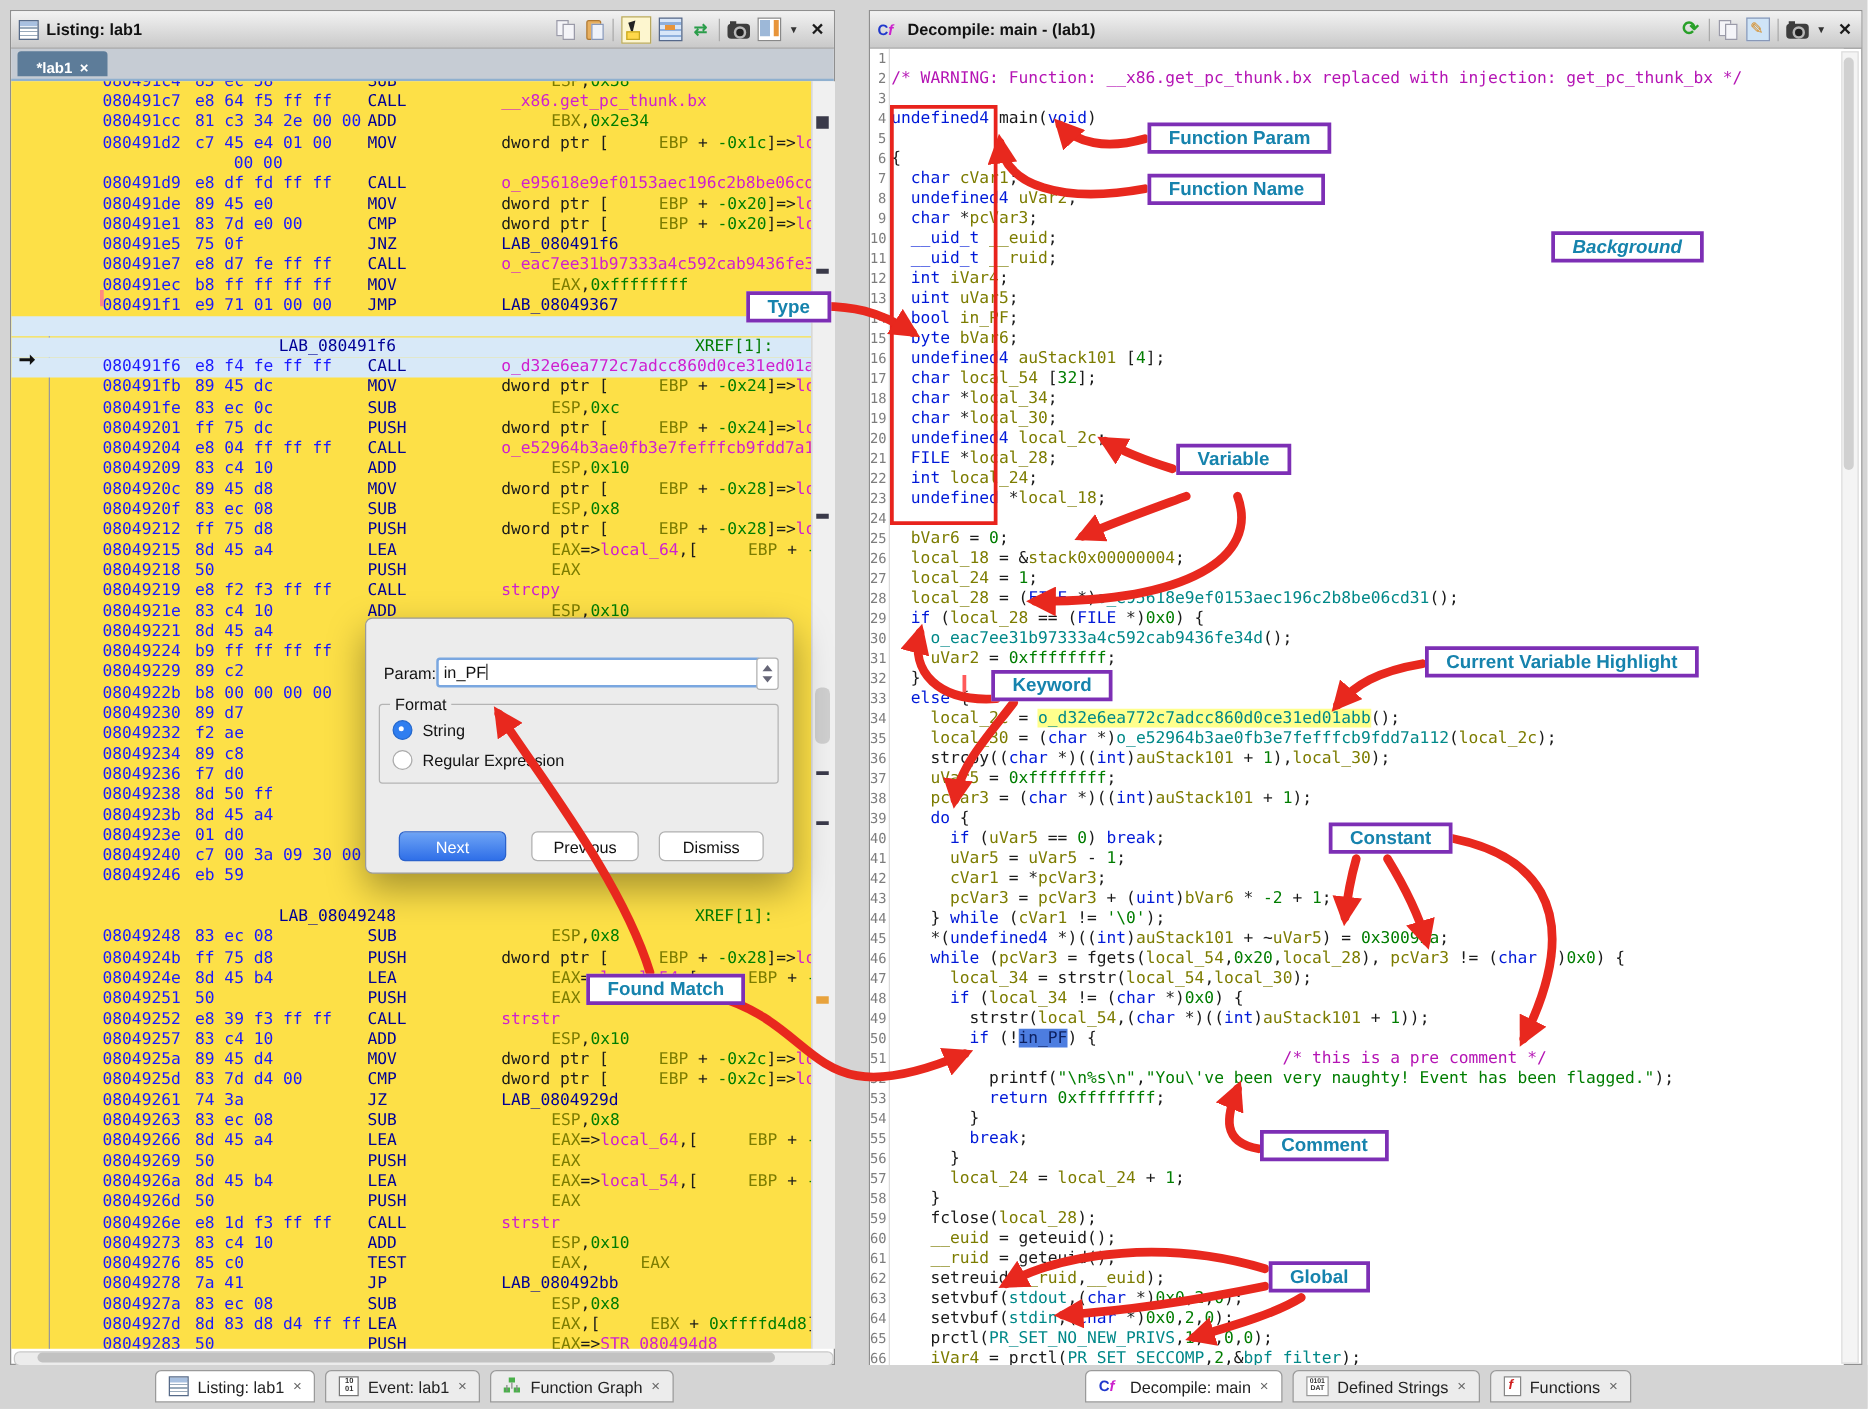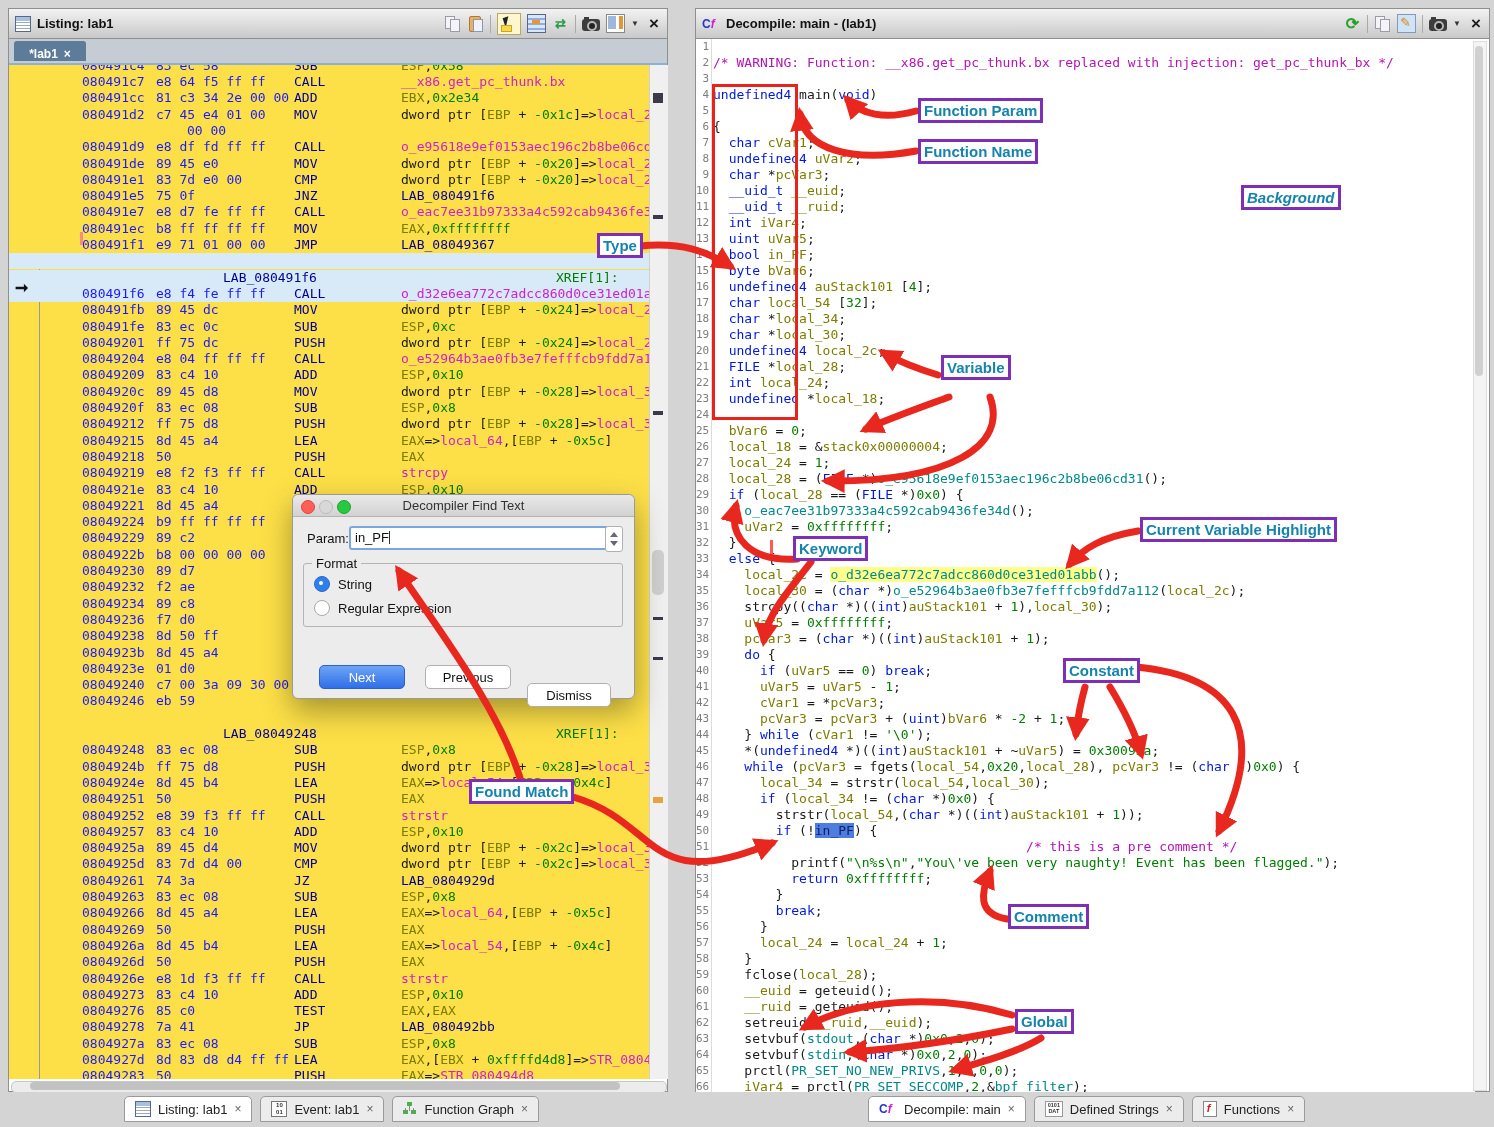--- a/index.html
+++ b/index.html
@@ -55,21 +55,21 @@
   #listing{position:absolute;left:0;top:56px;width:640px;height:1014px;overflow:hidden;background:#fde047;}
   .lrow{position:absolute;left:0;width:640px;height:16px;}
   .lrow.hl{background:#d8e9f8;}
   .lk-a{position:absolute;left:73px;color:#1a1aff;}
   .lk-b{position:absolute;left:147px;color:#1a1aff;}
   .lk-c{position:absolute;left:178px;color:#1a1aff;}
   .lk-m{position:absolute;left:285px;color:#000096;}
   .lk-o{position:absolute;left:392px;color:#1a1a1a;}
   .lk-lab{position:absolute;left:214px;color:#000096;}
   .lk-x{position:absolute;left:547px;color:#007d00;}
-  .t-r{color:#7c7c00;} .t-n{color:#007d00;} .t-s{color:#cf20cf;} .t-l{color:#000096;} .t-p{color:#1a1a1a;}
+  .t-r{color:#7c7c00;margin-left:40px;} .t-n{color:#007d00;} .t-s{color:#cf20cf;} .t-l{color:#000096;} .t-p{color:#1a1a1a;}
   #listing-margin{position:absolute;left:640px;top:56px;width:18px;height:1014px;background:#f0f0f0;border-left:1px solid #d0d0d0;}
   .mark{position:absolute;left:3px;width:10px;background:#3a3a4a;}
   #lst-hscroll{position:absolute;left:2px;top:1072px;width:654px;height:10px;background:#ececec;border:1px solid #c8c8c8;border-radius:5px;}
   #lst-hscroll .thumb{position:absolute;left:18px;top:0px;width:590px;height:8px;background:#c2c2c2;border-radius:4px;}
   #cur-arrow{position:absolute;left:6px;top:269px;font-size:16px;font-weight:bold;color:#111;}
   #lst-caret{position:absolute;left:71px;top:223px;width:3px;height:13px;background:#ff8a80;}
   #bracket{position:absolute;left:30px;top:200px;width:14px;height:820px;border-left:1px solid #999;border-top:1px solid #999;}
 
   
   #decomp{position:absolute;left:0;top:30px;width:779px;height:1053px;overflow:hidden;background:#fff;}
@@ -112,26 +112,26 @@
   #dlg-group{position:absolute;left:10px;top:68px;width:318px;height:62px;border:1px solid #b4b4b4;border-radius:3px;}
   #dlg-group-label{position:absolute;left:8px;top:-8px;background:#ececec;padding:0 4px;font-size:13px;color:#111;}
   .radio-row{position:absolute;left:10px;display:flex;align-items:center;gap:8px;font-size:13px;color:#111;}
   .radio{width:14px;height:14px;border-radius:50%;border:1px solid #aaa;background:#fff;position:relative;}
   .radio.sel{background:#2f7ef0;border-color:#2568cc;}
   .radio.sel::after{content:"";position:absolute;left:4px;top:4px;width:4px;height:4px;border-radius:50%;background:#fff;}
   .dlg-btn{position:absolute;top:170px;height:22px;border:1px solid #b0b0b0;border-radius:5px;background:#fff;
      font-size:13px;color:#111;display:flex;align-items:center;justify-content:center;}
   #btn-next{left:26px;width:84px;background:linear-gradient(#6ea4f5,#2f6fe8);border-color:#2a62cc;color:#fff;}
   #btn-prev{left:132px;width:84px;}
-  #btn-dismiss{left:234px;width:82px;margin-top:18px;}
+  #btn-dismiss{left:234px;width:82px;}
 
   
   #ann-rect{position:absolute;left:712px;top:84px;width:80px;height:330px;border:3px solid #e8231c;z-index:55;}
   .ann-label{position:absolute;background:#fff;border:3px solid #7d2fb5;color:#1683ad;font-weight:bold;
-     font-size:15px;padding:1px 3px;white-space:nowrap;z-index:65;}
+     font-size:15px;padding:1px 14px;white-space:nowrap;z-index:65;}
   #arrows{position:absolute;left:0;top:0;width:1494px;height:1127px;pointer-events:none;z-index:60;}
 </style>
 </head>
 <body>
 
 <div class="panel" id="panel-left" style="left:8px;top:8px;width:660px;height:1084px;">
   <div class="titlebar">
     <span class="ic ic-listing"></span>
     <span class="title">Listing: lab1</span>
     <span class="tb-icons" id="left-toolbar">
@@ -230,26 +230,20 @@
       </div>
       <div class="btab">
         <span class="ic ic-fn"></span>
         <span>Functions</span>
         <span class="x">×</span>
       </div>
     </div>
 </div>
 
 <div id="dialog">
-  <div id="dlg-title">
-    <span class="tl" id="tl-close"></span>
-    <span class="tl" id="tl-min"></span>
-    <span class="tl" id="tl-max"></span>
-    <span>Decompiler Find Text</span>
-  </div>
   <div id="dlg-find-label">Param:</div>
   <div id="dlg-input"><span>in_PF</span><span class="caret"></span></div>
   <div id="dlg-stepper"></div>
   <div id="dlg-group">
     <div id="dlg-group-label">Format</div>
     <div class="radio-row" style="top:12px;">
       <span class="radio sel"></span>
       <span>String</span>
     </div>
     <div class="radio-row" style="top:36px;">

